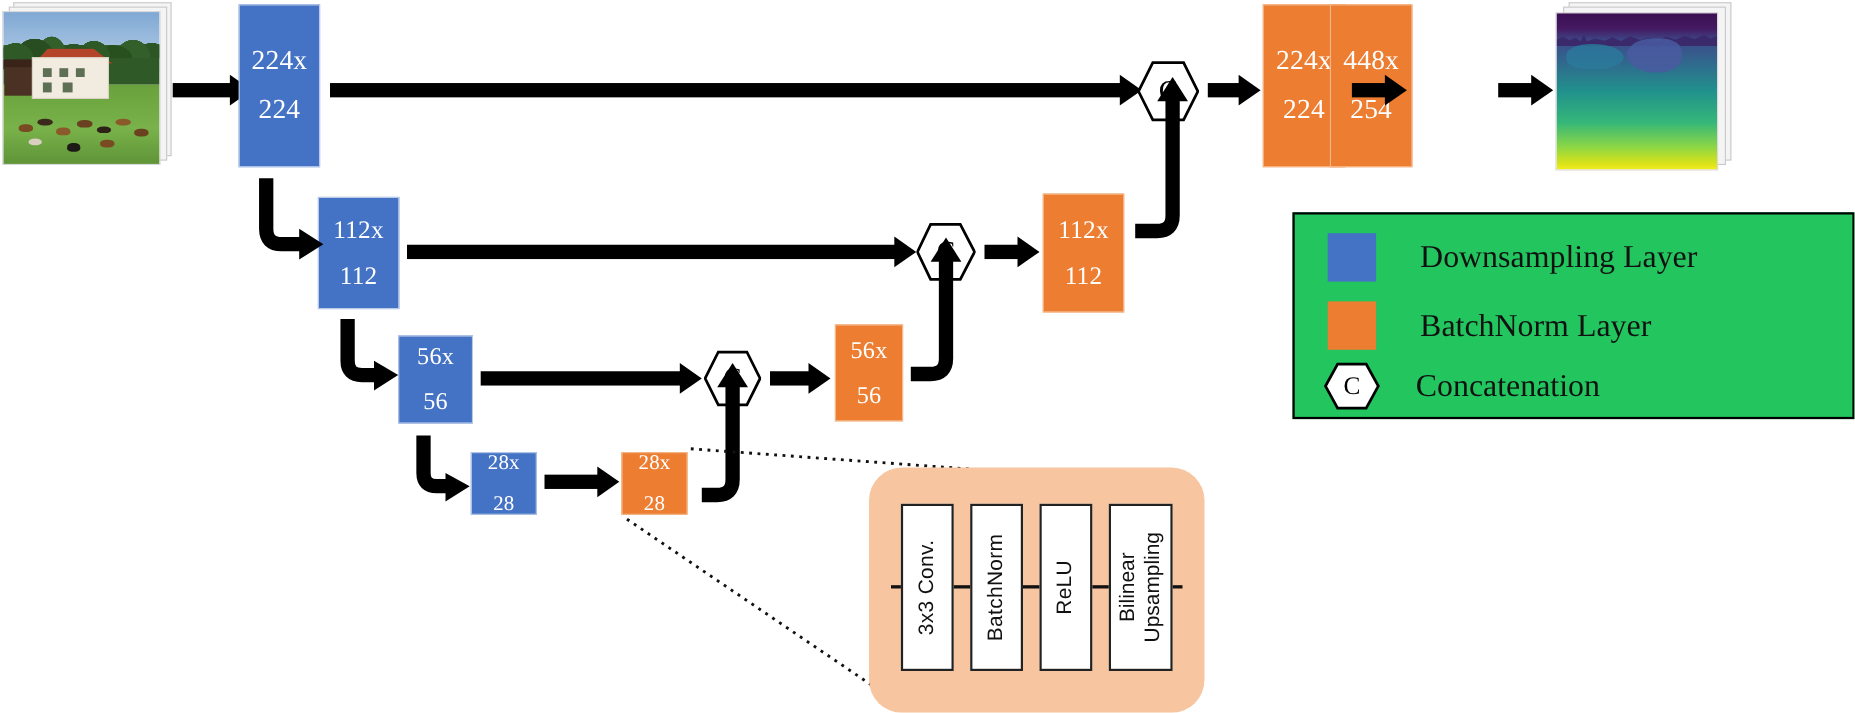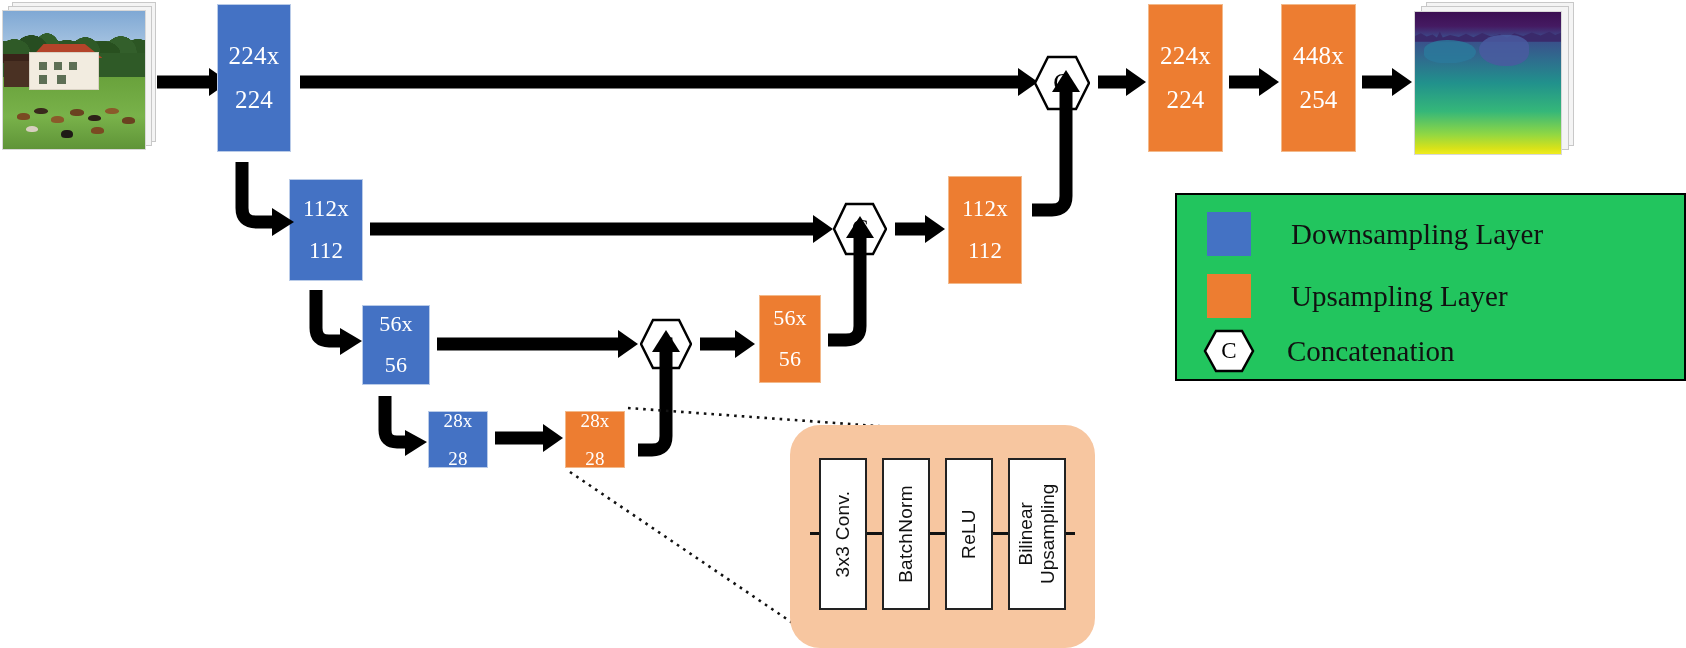--- a/index.html
+++ b/index.html
@@ -222,21 +222,21 @@
   <div class="layer up" style="left:948px;top:176px;width:74px;height:108px;font-size:23px;">
     <span>112x</span>
     <span>112</span>
   </div>
 
   <div class="layer up" style="left:1148px;top:4px;width:75px;height:148px;font-size:25px;">
     <span>224x</span>
     <span>224</span>
   </div>
 
-  <div class="layer up" style="left:1281px;top:4px;width:75px;height:148px;font-size:25px;">
+  <div class="layer up" style="left:1209px;top:4px;width:75px;height:148px;font-size:25px;">
     <span>448x</span>
     <span>254</span>
   </div>
 
   <div class="hexnode" style="left:1034px;top:55px;width:56px;height:56px;">
     <svg width="56" height="56" viewBox="0 0 56 56">
       <polygon points="14,2 42,2 55,28 42,54 14,54 1,28" fill="#fff" stroke="#000" stroke-width="2.5"></polygon>
     </svg>
     <div class="hexlabel" style="font-size:26px;">C</div>
   </div>
@@ -315,21 +315,21 @@
 
   <div class="legendbox" style="left:1175px;top:193px;width:507px;height:184px;">
 
     <div class="legendrow" style="left:30px;top:17px;">
       <div class="swatch blue"></div>
       <div class="ltext">Downsampling Layer</div>
     </div>
 
     <div class="legendrow" style="left:30px;top:79px;">
       <div class="swatch orange"></div>
-      <div class="ltext">Upsampling Layer</div>
+      <div class="ltext">BatchNorm Layer</div>
     </div>
 
     <div class="legendrow" style="left:26px;top:134px;">
       <div style="position:relative;width:52px;height:44px;">
         <svg width="52" height="44" viewBox="0 0 52 44">
           <polygon points="13,2 39,2 50,22 39,42 13,42 2,22" fill="#fff" stroke="#000" stroke-width="2.5"></polygon>
         </svg>
         <div style="position:absolute;inset:0;display:flex;align-items:center;justify-content:center;font-size:23px;color:#000;">C</div>
       </div>
       <div class="ltext" style="margin-left:32px;">Concatenation</div>

